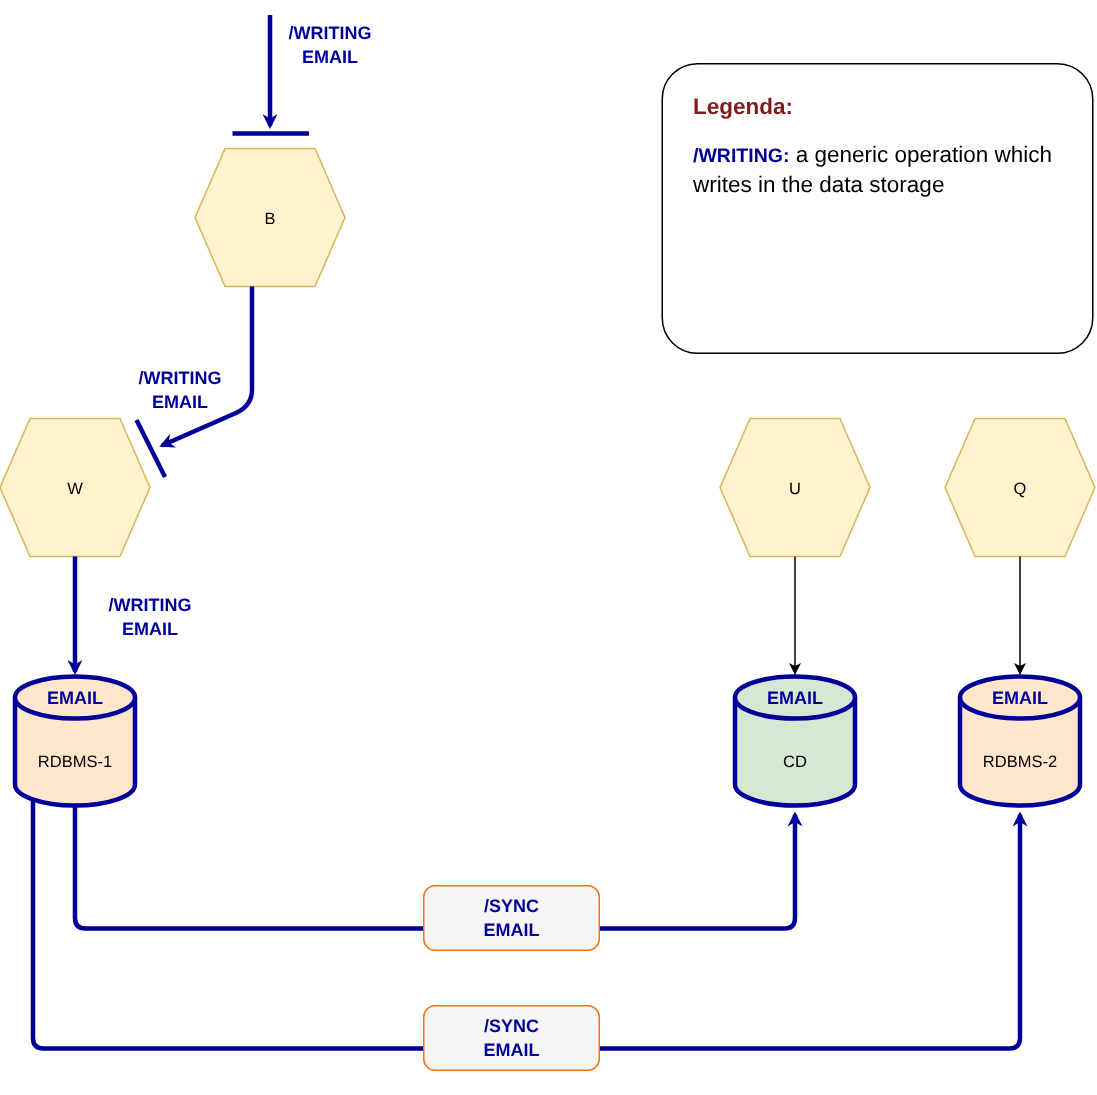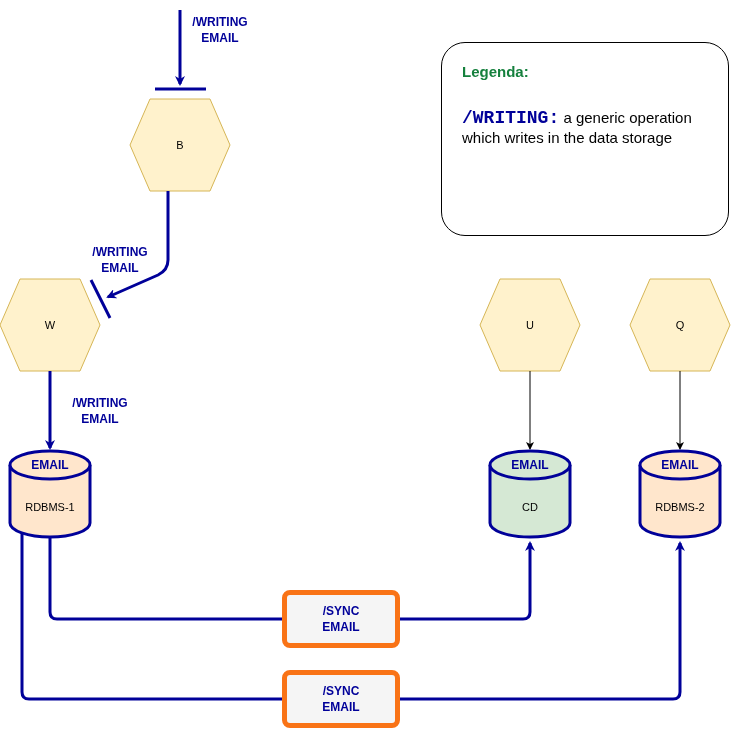--- a/index.html
+++ b/index.html
@@ -3,25 +3,25 @@
   <meta charset="utf-8">
   <style>
     html, body { margin: 0; padding: 0; background: #ffffff; }
     body { width: 731px; height: 730px; position: relative; overflow: hidden; font-family: "Liberation Sans", sans-serif; }
     svg { position: absolute; left: 0; top: 0; }
     .lbl-op { font-family: "Liberation Sans", sans-serif; font-weight: bold; font-size: 12px; fill: #000099; }
     .lbl-node { font-family: "Liberation Sans", sans-serif; font-size: 11px; fill: #000000; }
     .lbl-db-top { font-family: "Liberation Sans", sans-serif; font-weight: bold; font-size: 12px; fill: #000099; }
     .legend { position: absolute; left: 441px; top: 42px; width: 288px; height: 194px; box-sizing: border-box;
               border: 1px solid #000; border-radius: 24px; background: #fff; padding: 20px 20px 0 20px; }
-    .legend-title { font-weight: bold; font-size: 15px; color: #15803d; margin-bottom: 28px; }
+    .legend-title { font-weight: bold; font-size: 15px; color: #7f1d1d; margin-bottom: 14px; }
     .legend-entry { font-size: 15px; color: #000; line-height: 20px; margin-bottom: 14px; }
-    .legend-key { font-weight: bold; font-size: 18px; color: #000099; font-family: Liberation Mono, monospace; }
-    .sync-box { position: absolute; width: 118px; height: 58px; box-sizing: border-box; background: #f5f5f5;
-                border: 5px solid #f97316; border-radius: 8px; display: flex; flex-direction: column;
+    .legend-key { font-weight: bold; font-size: 13px; color: #000099; }
+    .sync-box { position: absolute; width: 118px; height: 44px; box-sizing: border-box; background: #f5f5f5;
+                border: 1px solid #f97316; border-radius: 8px; display: flex; flex-direction: column;
                 align-items: center; justify-content: center; font-weight: bold; font-size: 12px; color: #000099; line-height: 16px; text-align: right; }
   </style>
 </head>
 <body>
 
 <svg width="731" height="730" viewBox="0 0 731 730">
   <defs>
     <marker id="arrBlue" markerWidth="10" markerHeight="10" refX="8" refY="5" orient="auto" markerUnits="userSpaceOnUse">
       <path d="M0,0 L10,5 L0,10 L3,5 Z" fill="#000099"></path>
     </marker>

